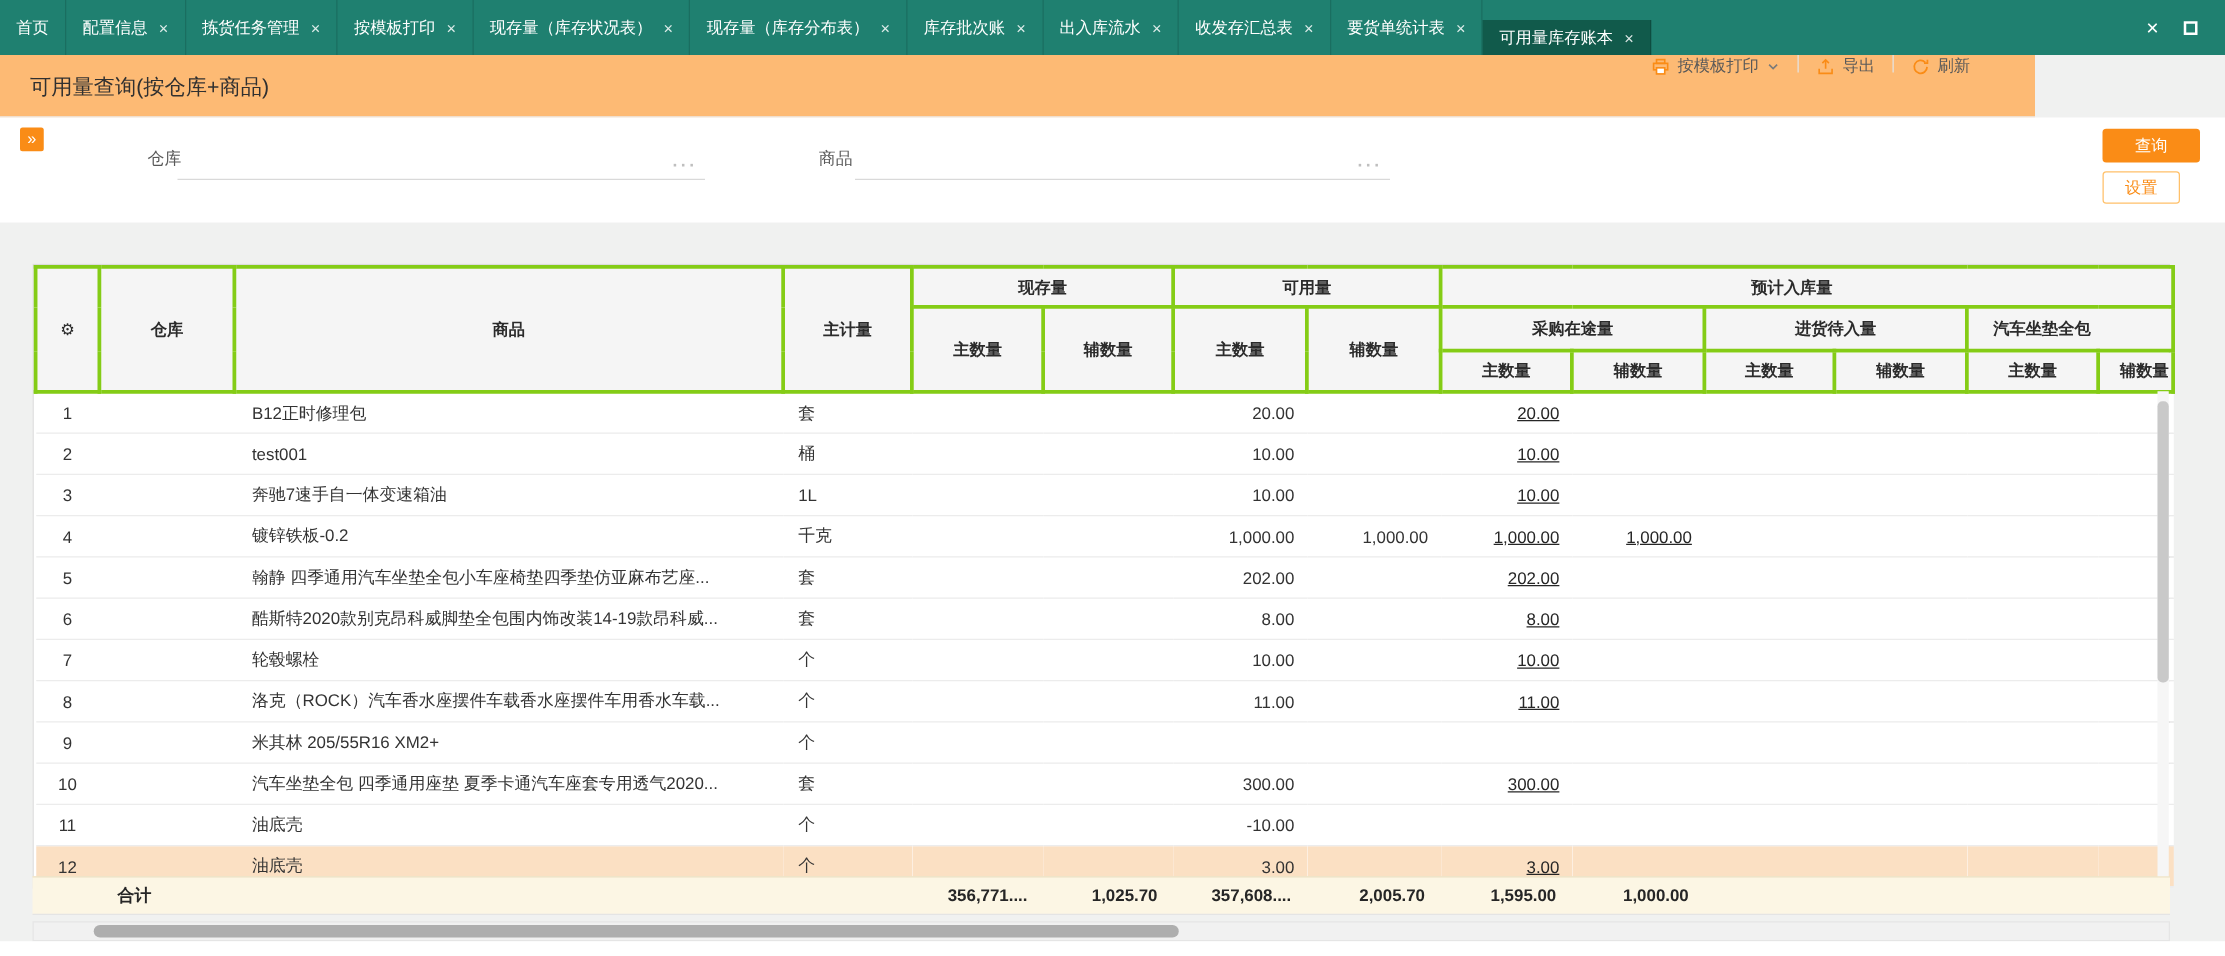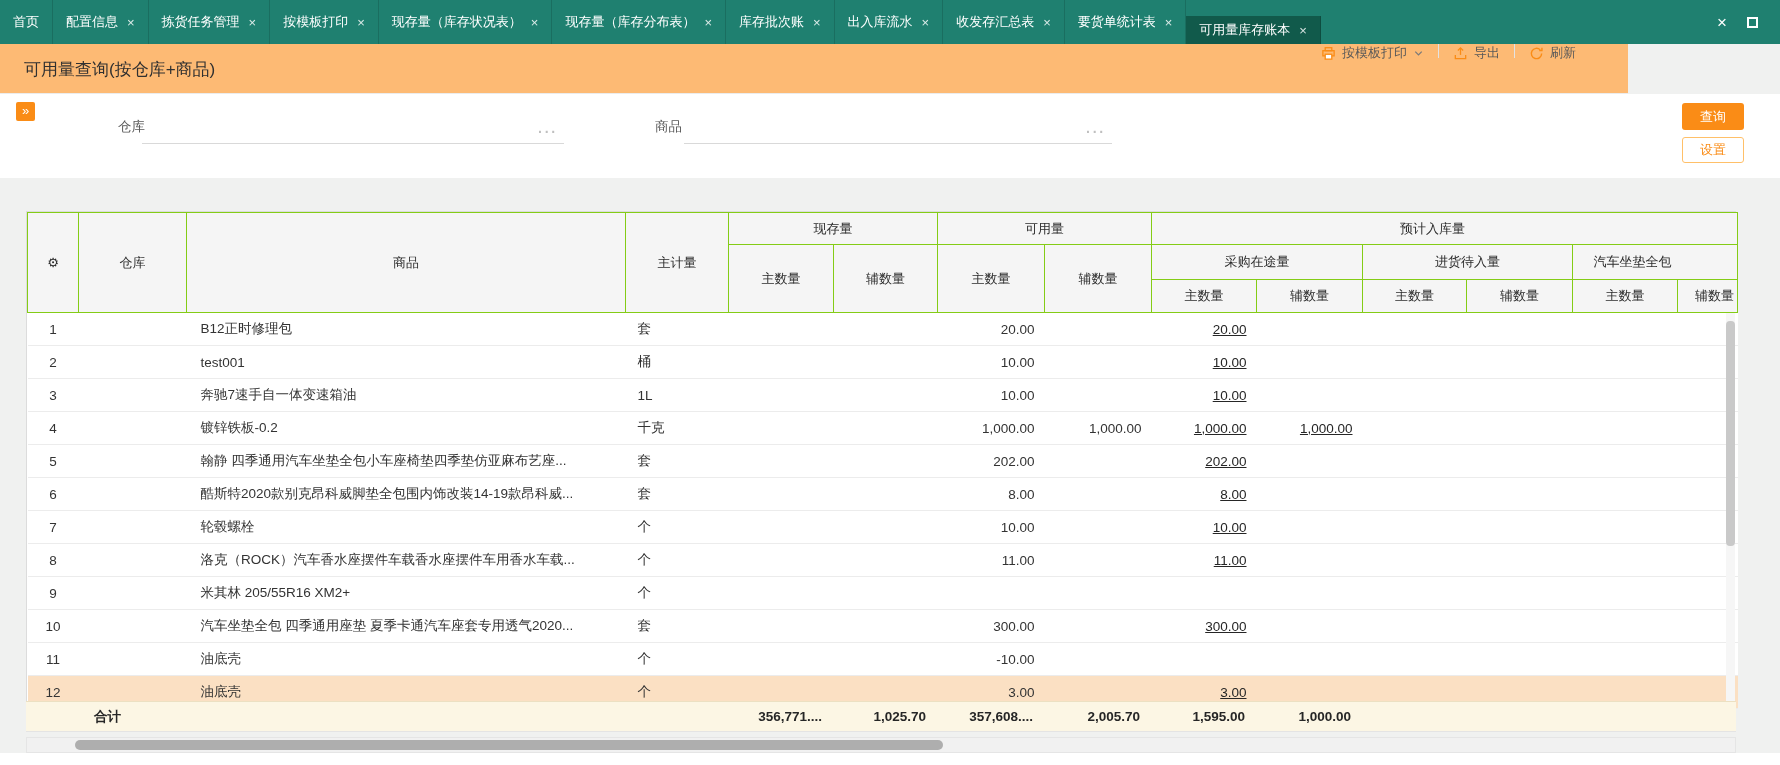--- a/index.html
+++ b/index.html
@@ -32,31 +32,31 @@
 
   
   .filterbar { position:absolute; top:94px; left:0; width:1780px; height:84px; background:#fff; }
   .collapse-btn { position:absolute; left:16px; top:8px; width:19px; height:19px;
     background:#fa8c16; color:#fff; border-radius:2px; font-size:13px; line-height:17px;
     text-align:center; cursor:pointer; }
   .f-label { position:absolute; top:24px; font-size:13.5px; color:#595959; }
   .f-line { position:absolute; top:20px; height:30px; border-bottom:1px solid #d9d9d9; cursor:text; }
   .f-more { position:absolute; right:6px; bottom:4px; color:#bfbfbf; font-size:14px;
     font-weight:bold; letter-spacing:2px; cursor:pointer; line-height:1; }
-  .btn-query { position:absolute; left:1682px; top:9px; width:62px; height:27px;
+  .btn-query { position:absolute; left:1682px; top:9px; width:78px; height:27px;
     background:#fa8c16; color:#fff; border:none; border-radius:3px; font-size:13px; cursor:pointer; }
   .btn-settings { position:absolute; left:1682px; top:43px; width:62px; height:26px;
     background:#fff; color:#fa8c16; border:1px solid #ffc069; border-radius:3px; font-size:13px; cursor:pointer; }
 
   
   .grid-wrap { position:absolute; top:211px; left:26px; width:1710px;
     background:#fff; border:1px solid #dcdcdc; }
   table.grid { border-collapse:collapse; table-layout:fixed; width:1708px; }
-  .grid th { border:1px solid #84cc16; background:#f5f5f5; font-size:13px; color:#2b2b2b;
-    font-weight:400; text-align:center; white-space:nowrap; overflow:hidden; }
+  .grid th { border:3px solid #84cc16; background:#f5f5f5; font-size:13px; color:#2b2b2b;
+    font-weight:700; text-align:center; white-space:nowrap; overflow:hidden; }
   .grid tr.h1 th { height:32px; }
   .grid tr.h2 th { height:35px; }
   .grid tr.h3 th { height:33px; }
   .th-gear { font-weight:400; font-size:14px; color:#666; }
   .th-expected { text-align:right; padding-right:24px; }
   .th-finished { padding-right:45px; }
   .th-lastcol { text-align:left; padding-left:14px; }
   .grid td { height:33px; font-size:13.5px; color:#333; border-bottom:1px solid #ececec;
     white-space:nowrap; overflow:hidden; background:#fff; }
   .c-num { text-align:center; color:#262626; }

